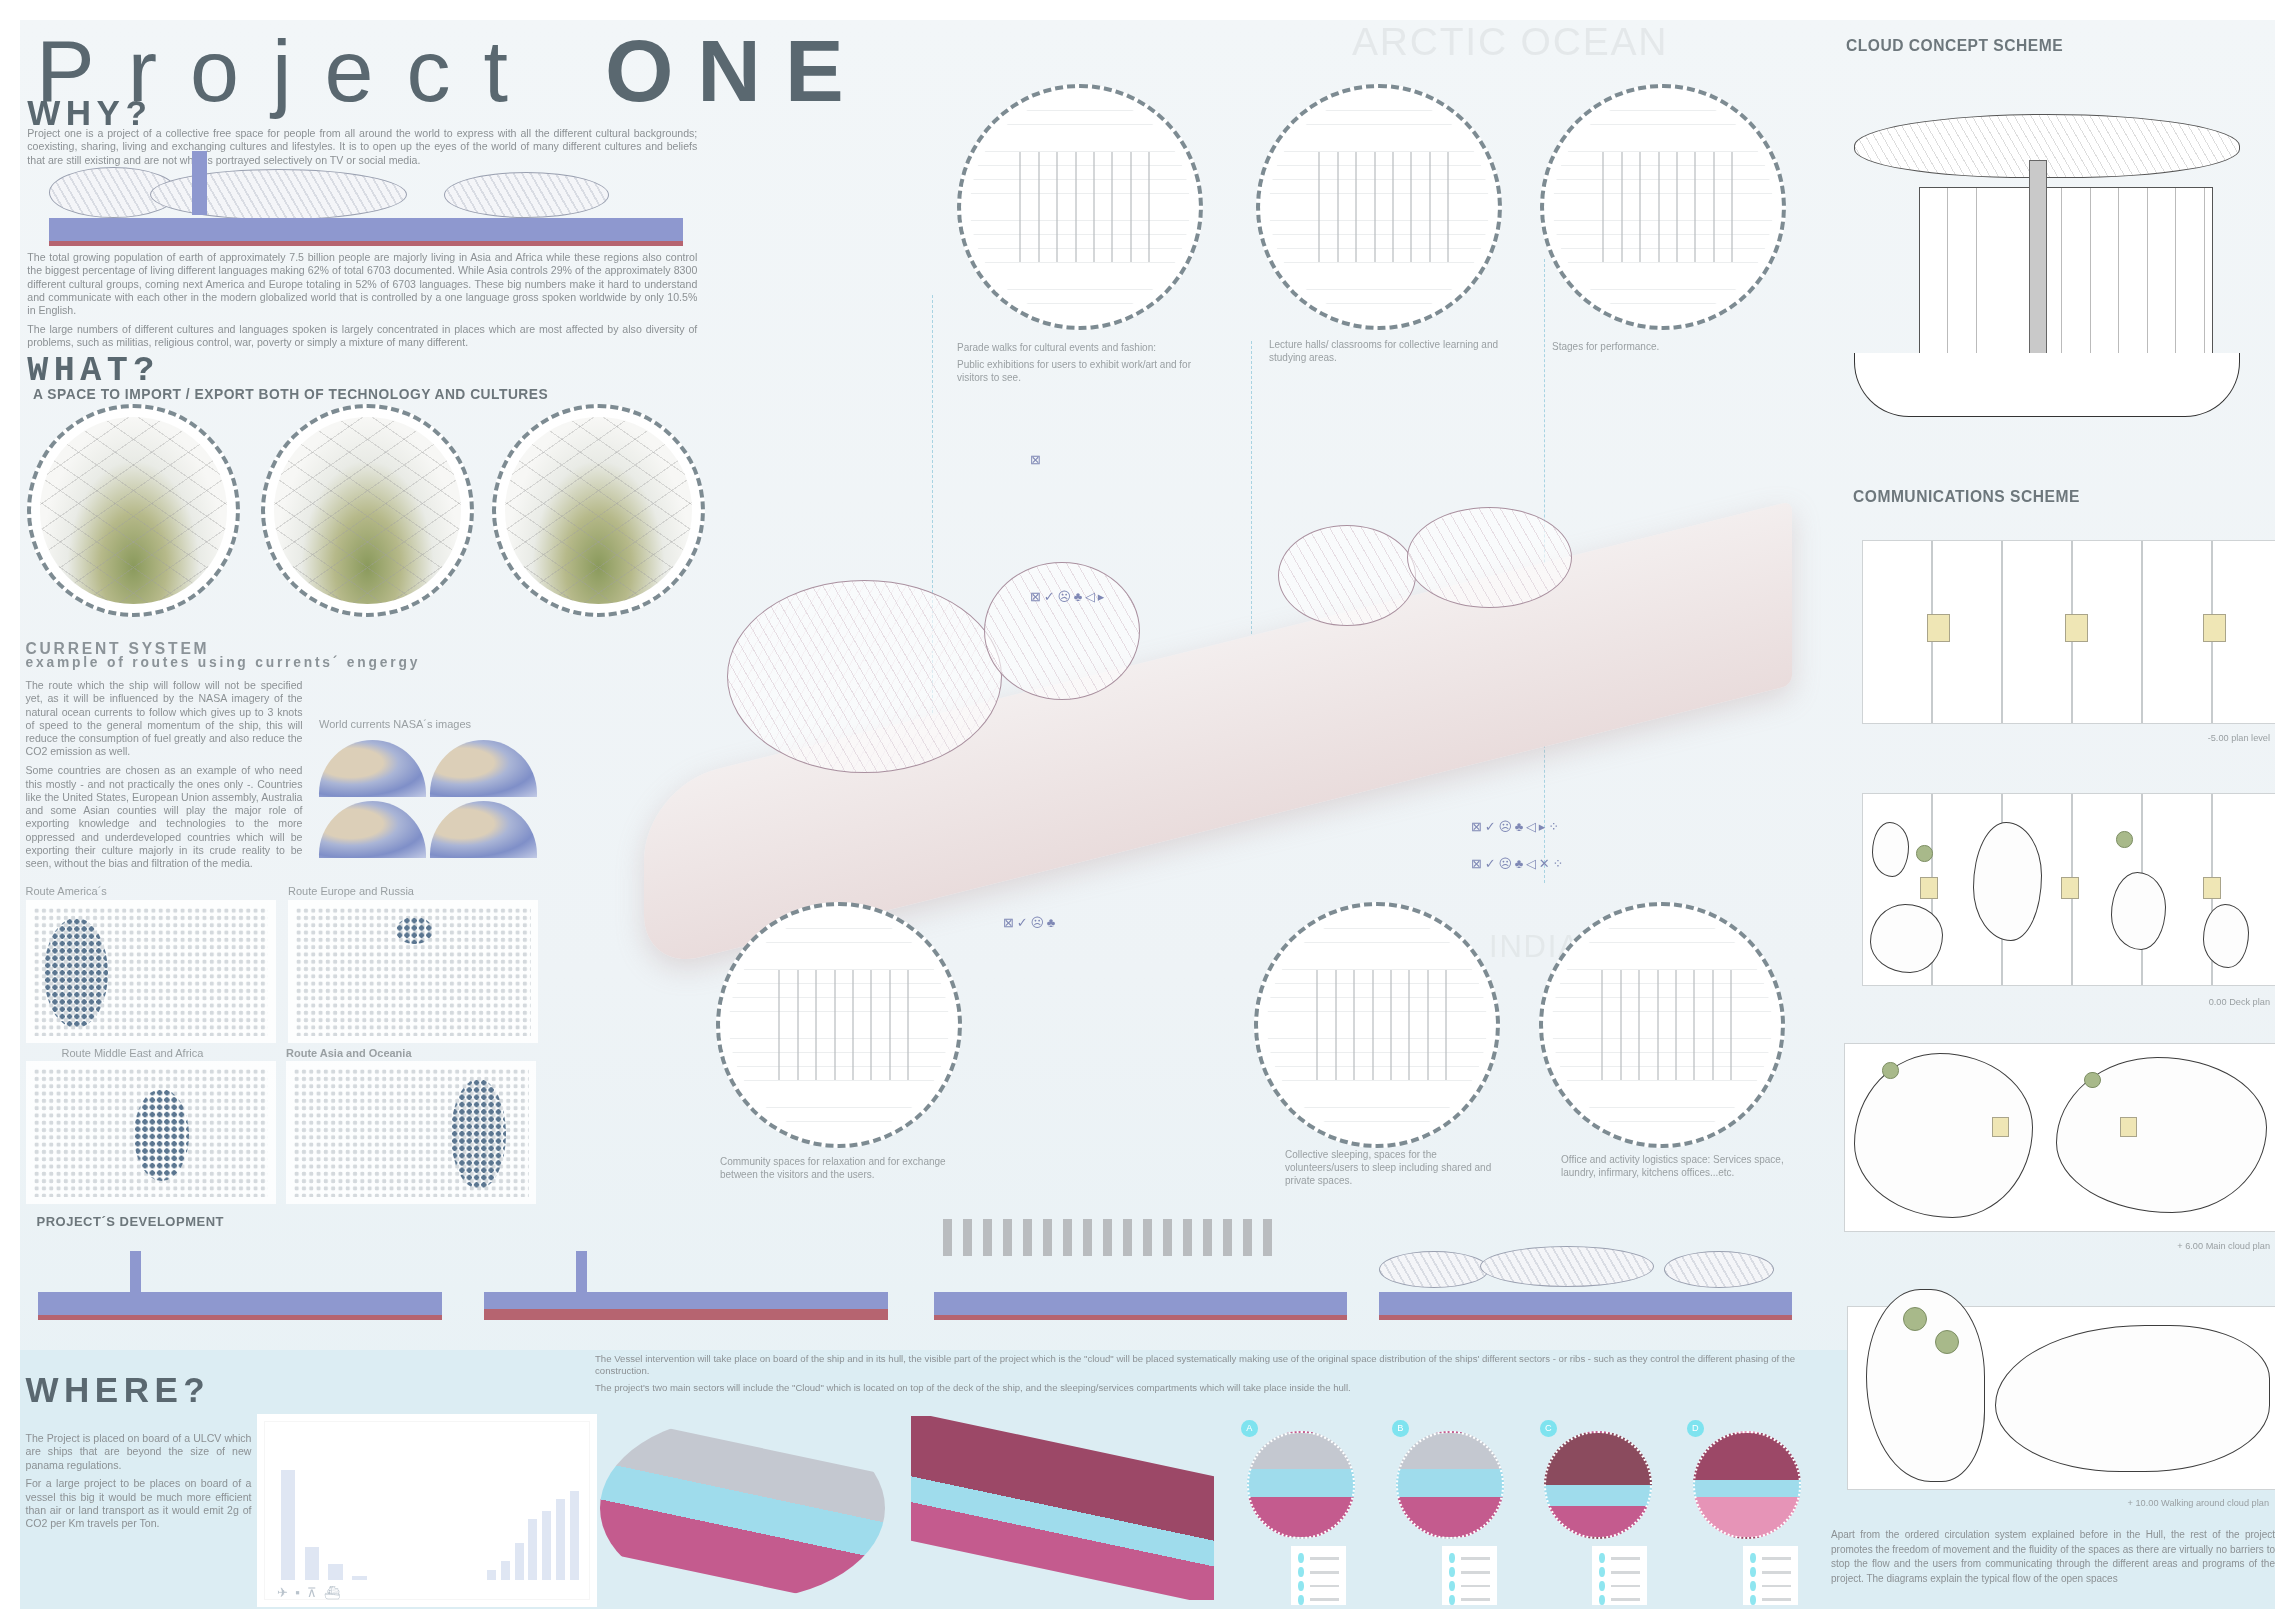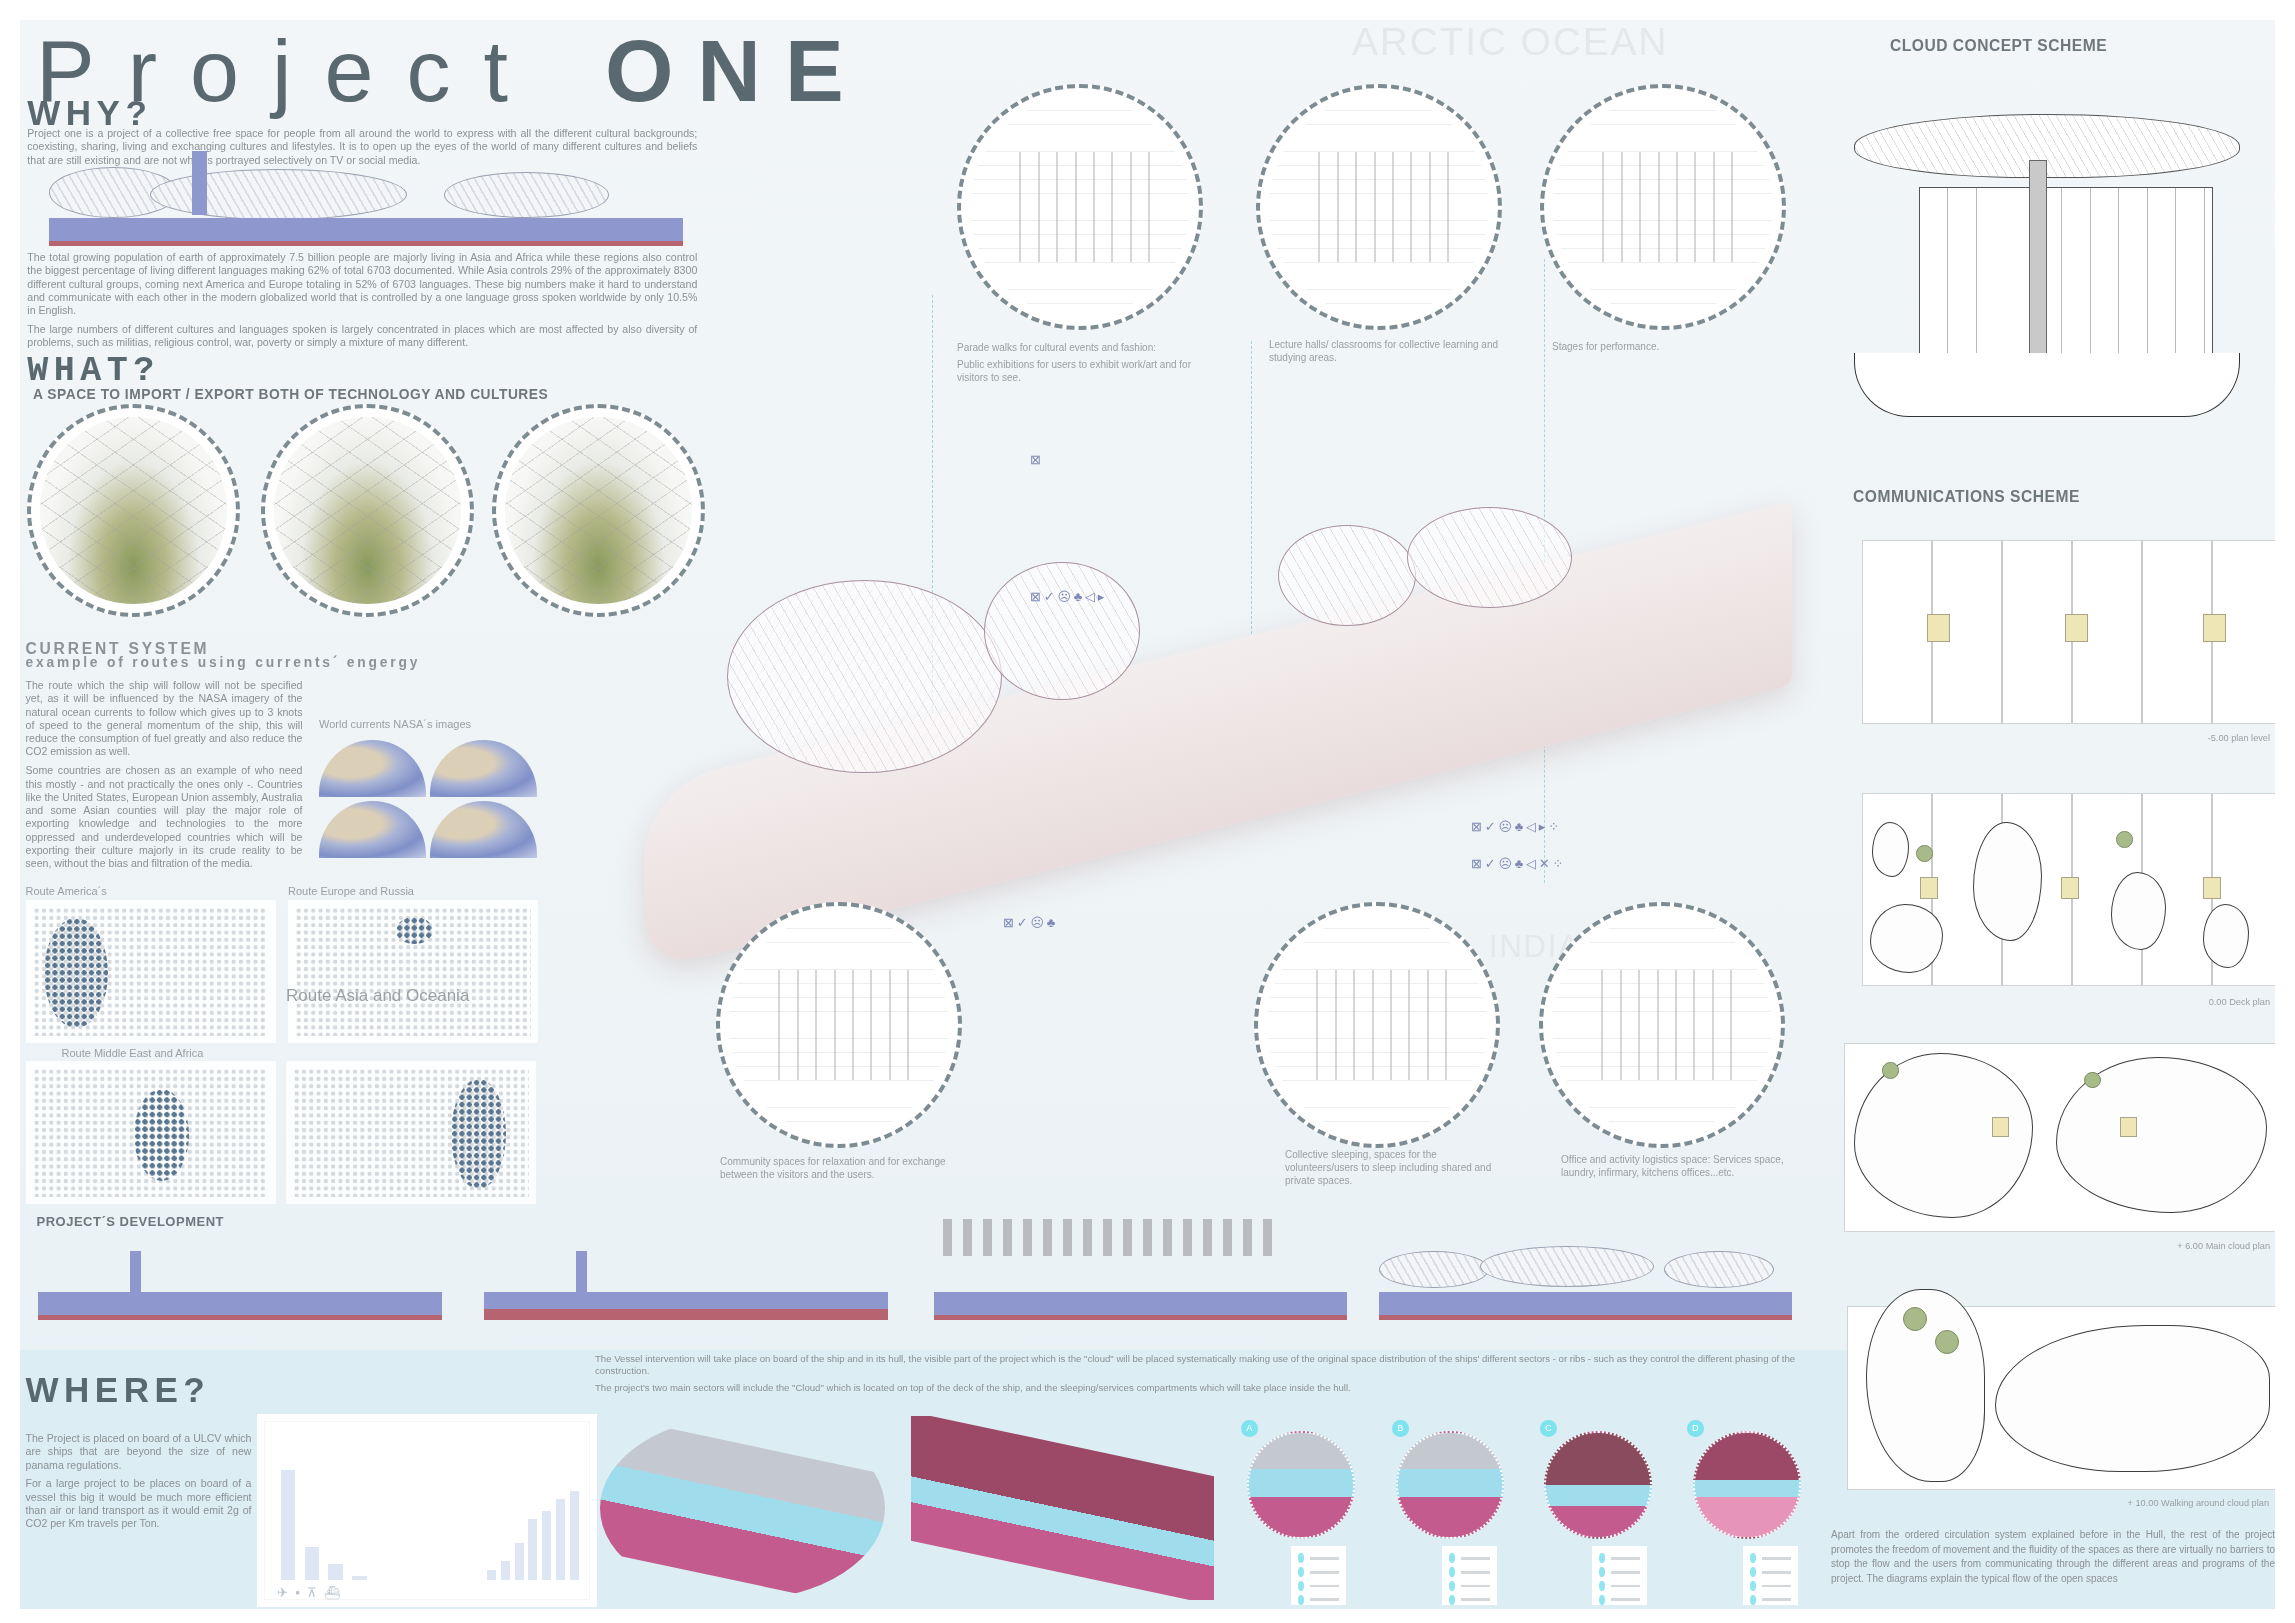--- a/index.html
+++ b/index.html
@@ -143,21 +143,21 @@
   <div class="abs caption" style="left:268px; top:865px; font-size:11px;">Route Europe and Russia</div>
   <div class="route-box" style="left:268px; top:880px; width:250px; height:143px;">
     <div class="dot-map"></div>
     <div class="hl" style="left:108px; top:16.5px; width:37px; height:27.5px;"></div>
   </div>
   <div class="abs caption" style="left:5.5px; top:1027px; font-size:11px;padding-left:36px;">Route  Middle East and Africa</div>
   <div class="route-box" style="left:5.5px; top:1041px; width:250px; height:143px;">
     <div class="dot-map"></div>
     <div class="hl" style="left:108px; top:27.5px; width:55px; height:92px;"></div>
   </div>
-  <div class="abs caption" style="left:266px; top:969px; font-size:17px;">Route  Asia and Oceania</div>
+  <div class="abs caption" style="left:266px; top:1027px; font-size:11px;font-weight:bold;">Route  Asia and Oceania</div>
   <div class="route-box" style="left:266px; top:1041px; width:250px; height:143px;">
     <div class="dot-map"></div>
     <div class="hl" style="left:165px; top:18.4px; width:55px; height:110px;"></div>
   </div>
 
   <div class="abs" style="left:606px; top:551px; width:1212px; height:331px;">
     <div style="position:absolute; left:18.4px; top:73px; width:1148px; height:184px; background:linear-gradient(180deg,#f3eeee,#e9dcdc); transform:skewY(-14deg); border-radius:73px 9.2px 9.2px 55px; box-shadow:0 9.2px 27.5px rgba(180,150,150,0.3);"></div>
     <div class="cloud-shape" style="left:101px; top:9.2px; width:275px; height:193px; background:repeating-linear-gradient(60deg,#e6dde3 0 0.9px,rgba(255,255,255,0.6) 0.9px 9.2px),repeating-linear-gradient(-60deg,#e6dde3 0 0.9px,transparent 0.9px 9.2px); border-color:#a9909f;"></div>
     <div class="cloud-shape" style="left:358px; top:-9.2px; width:156px; height:138px; background:repeating-linear-gradient(60deg,#e6dde3 0 0.9px,rgba(255,255,255,0.6) 0.9px 9.2px); border-color:#a9909f;"></div>
     <div class="cloud-shape" style="left:652px; top:-46px; width:138px; height:101px; background:repeating-linear-gradient(60deg,#e6dde3 0 0.9px,rgba(255,255,255,0.6) 0.9px 9.2px); border-color:#a9909f;"></div>
@@ -347,21 +347,21 @@
     <div class="legend-row">
         <span class="num"></span>
         <span class="txt"></span>
       </div>
     <div class="legend-row">
         <span class="num"></span>
         <span class="txt"></span>
       </div>
   </div>
 
-  <div class="abs h-small" style="left:1826px; top:16.5px;margin-left:44px;">CLOUD CONCEPT SCHEME</div>
+  <div class="abs h-small" style="left:1826px; top:16.5px;">CLOUD CONCEPT SCHEME</div>
   <div class="abs" style="left:1816px; top:94px; width:422px; height:340px;">
     <div style="position:absolute; left:18.4px; top:0; width:386px; height:64px; border:1.8px solid #555; border-radius:50% 50% 45% 45%; background:repeating-linear-gradient(60deg,#ddd 0 0.9px,#fff 0.9px 7.3px);"></div>
     <div style="position:absolute; left:83px; top:73px; width:294px; height:174px; border:0.9px solid #555; background:repeating-linear-gradient(90deg,#fff 0 27.5px,#bbb 27.5px 28.5px),#fff;"></div>
     <div style="position:absolute; left:193px; top:46px; width:18.4px; height:211px; background:#c9c9c9; border:0.9px solid #666;"></div>
     <div style="position:absolute; left:18.4px; top:239px; width:386px; height:64px; border:1.8px solid #333; border-top:none; border-radius:0 0 55px 55px; background:#fff;"></div>
   </div>
 
   <div class="abs h-small" style="left:1833px; top:468px;">COMMUNICATIONS SCHEME</div>
   <div class="plan-box" style="left:1842px; top:520px; width:415px; height:184px;">
     <div class="plan-grid"></div>

